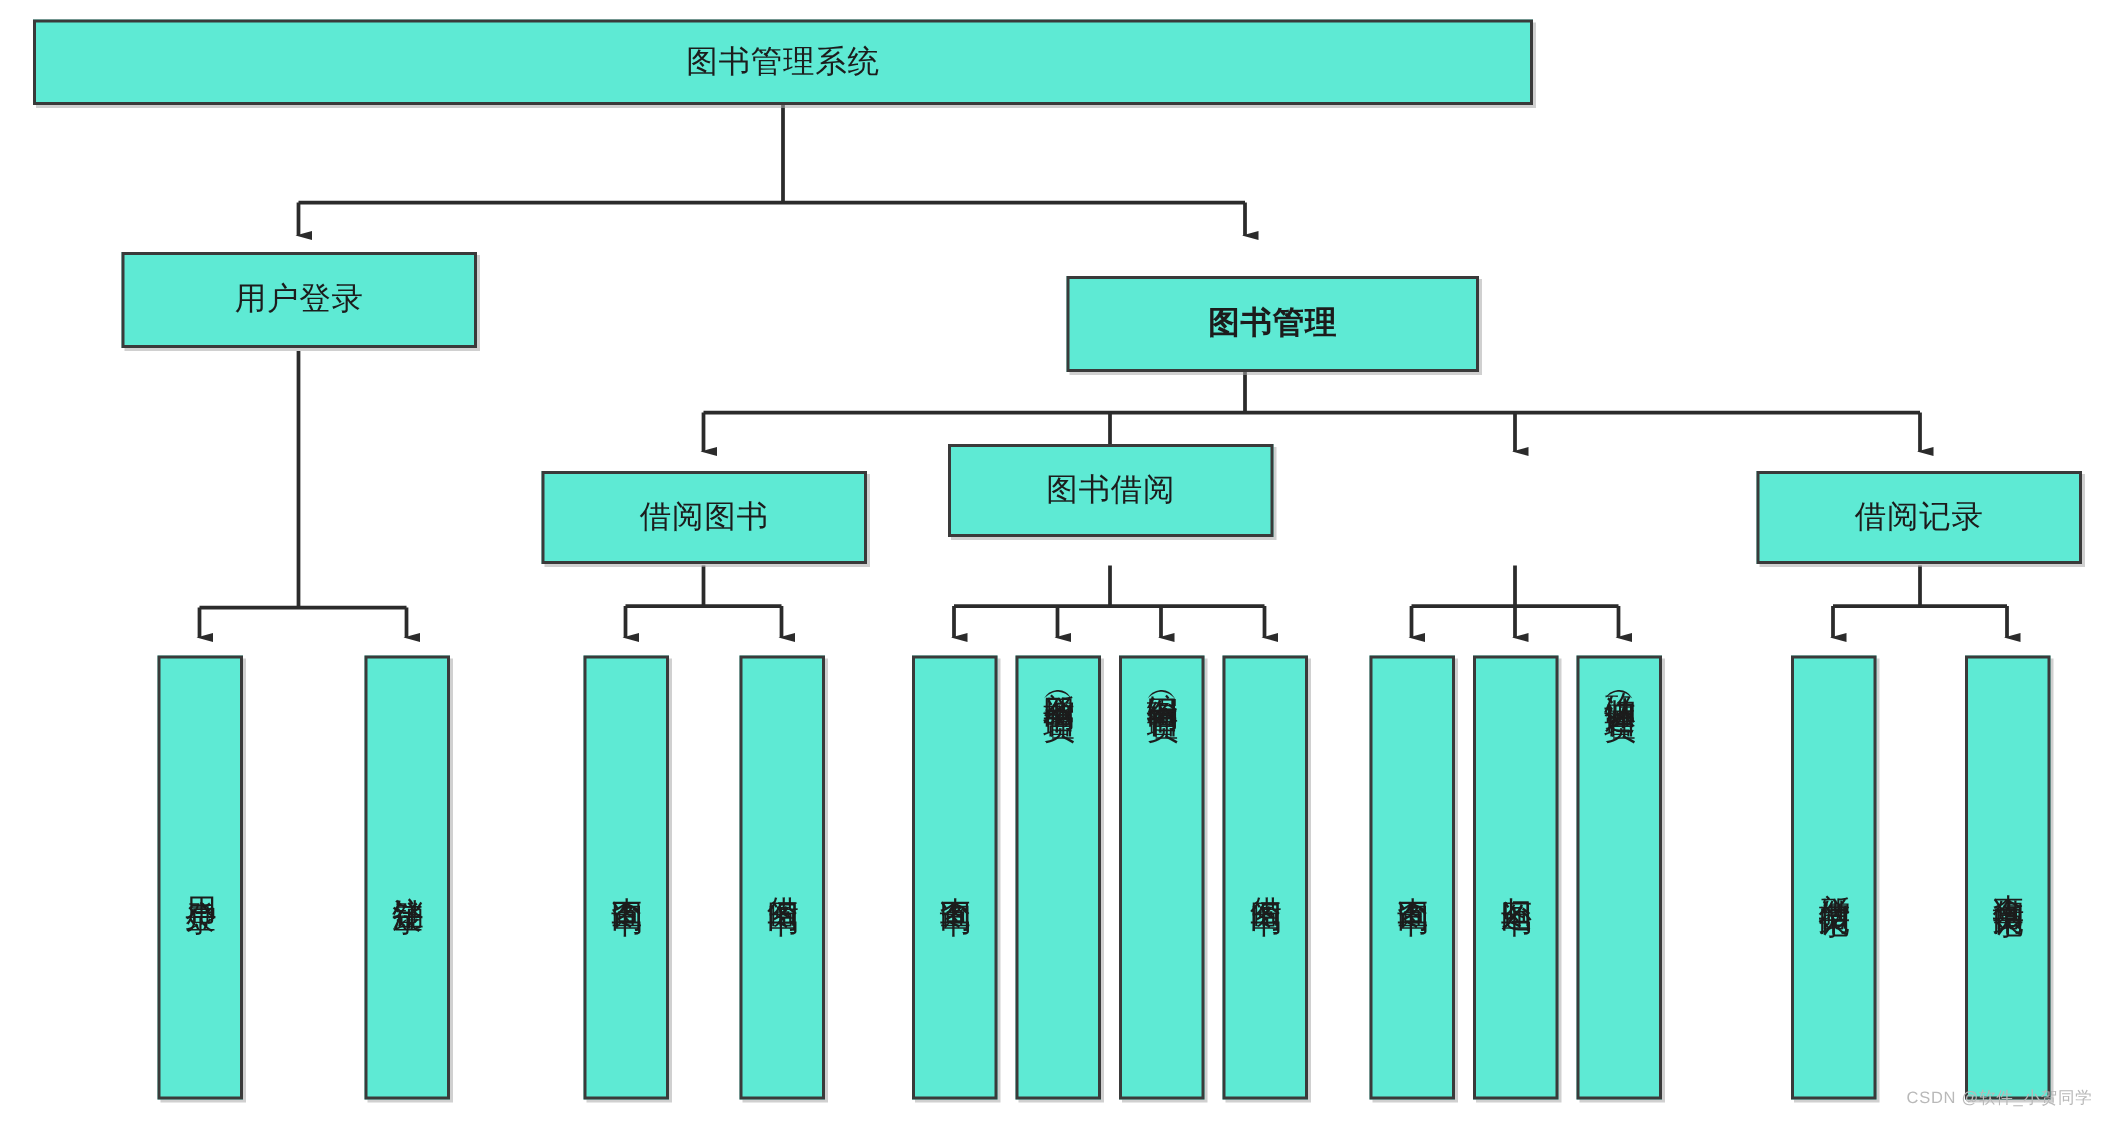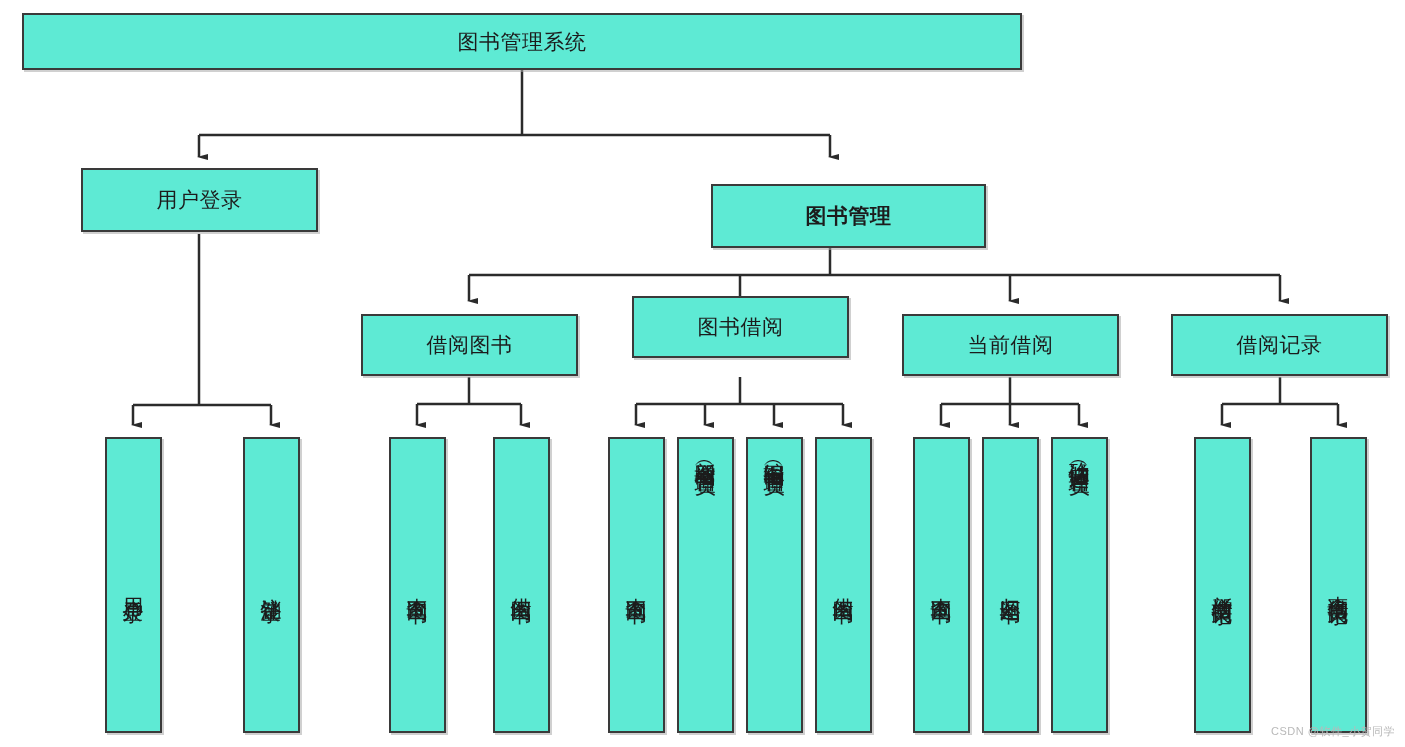--- a/index.html
+++ b/index.html
@@ -140,23 +140,20 @@
   </div>
 
   <div class="node" style="left:361px; top:314px; width:217px; height:62px;">
     <span class="node-label-h">借阅图书</span>
   </div>
 
   <div class="node" style="left:632px; top:296px; width:217px; height:62px;">
     <span class="node-label-h">图书借阅</span>
   </div>
 
-  <div class="node" style="left:902px; top:314px; width:217px; height:62px;">
-    <span class="node-label-h">当前借阅</span>
-  </div>
 
   <div class="node" style="left:1171px; top:314px; width:217px; height:62px;text-align:right;">
     <span class="node-label-h">借阅记录</span>
   </div>
 
   <div class="node leaf centered" style="left:105px; top:437px; width:57px; height:296px;">
     <span class="node-label-v">用户登录</span>
   </div>
 
   <div class="node leaf centered" style="left:243px; top:437px; width:57px; height:296px;">

